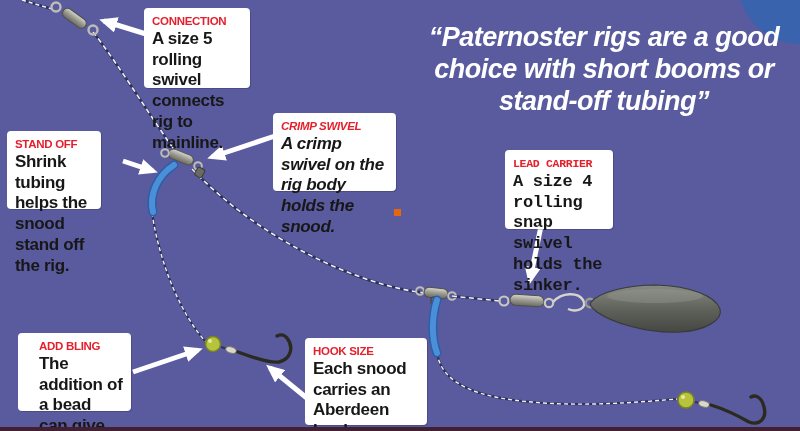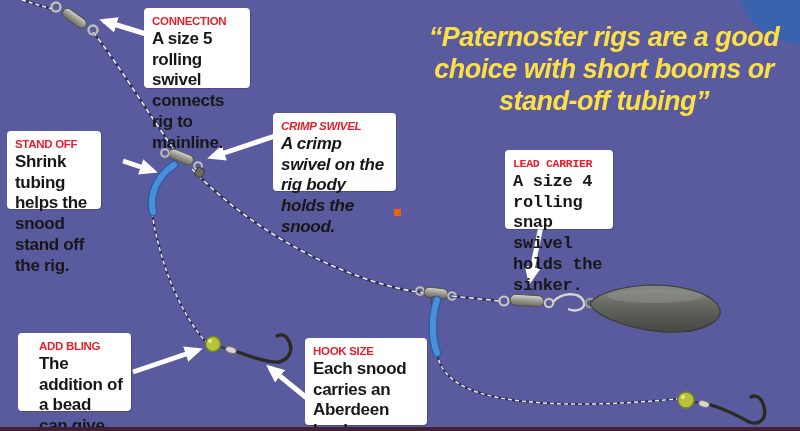--- a/index.html
+++ b/index.html
@@ -11,21 +11,21 @@
   .corner-circle{
     position:absolute;left:738px;top:-80px;width:124px;height:124px;
     border-radius:50%;background:#3a63ae;
   }
   .bottom-strip{
     position:absolute;left:0;bottom:0;width:800px;height:4px;background:#432031;
   }
   .rig{position:absolute;left:0;top:0;}
   .quote{
     position:absolute;left:408px;top:22px;width:392px;
-    color:#fde047;font-size:27px;font-weight:bold;font-style:italic;
+    color:#ffffff;font-size:27px;font-weight:bold;font-style:italic;
     text-align:center;line-height:1.18;letter-spacing:-0.5px;
   }
   .callout{
     position:absolute;background:#ffffff;border-radius:4px;
     padding:7px 8px 6px 8px;box-sizing:border-box;
     box-shadow:1px 1px 0 rgba(30,30,60,0.25);
   }
   .callout-title{
     color:#e4202c;font-size:11.5px;font-weight:bold;letter-spacing:-0.3px;
     margin-bottom:2px;white-space:nowrap;

